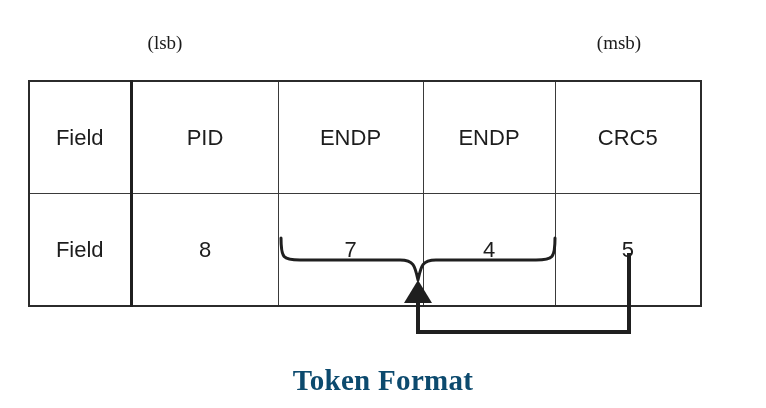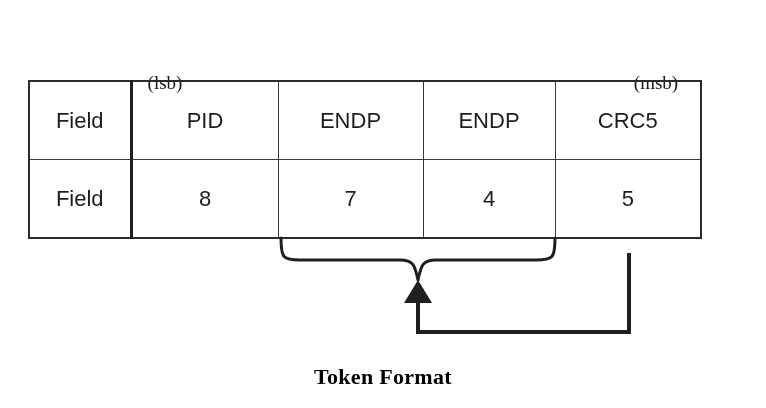--- a/index.html
+++ b/index.html
@@ -22,45 +22,44 @@
   }
 
   
   .end-label {
     position: absolute;
     font-family: "Liberation Serif", serif;
     font-size: 19px;
     color: #1b1b1b;
     white-space: nowrap;
     text-align: center;
-    margin-top: 40px;
   }
   #lsb-label { left: 100px; top: 32px; width: 130px; }
-  #msb-label { left: 591px; top: 32px; width: 130px; }
+  #msb-label { left: 554px; top: 32px; width: 130px; }
 
   
   #packet-table {
     position: absolute;
     left: 28px;
     top: 80px;
     width: 672px;
     height: 158px;
     border-collapse: collapse;
     table-layout: fixed;
     border: 2px solid #2b2b2b;
   }
   #packet-table td {
     border: 1px solid #3a3a3a;
     text-align: center;
     vertical-align: middle;
     font-family: "Liberation Sans", sans-serif;
     font-size: 22px;
     color: #1d1d1d;
     height: 77px;
-    padding: 0;
+    padding: 17px;
   }
   
   #packet-table td.label-col {
     border-right: 3px solid #1f1f1f;
   }
   
   col.c-label { width: 102px; }
   col.c-pid   { width: 147px; }
   col.c-addr  { width: 145px; }
   col.c-endp  { width: 132px; }
@@ -78,23 +77,23 @@
 
   
   #caption {
     position: absolute;
     left: 0;
     top: 364px;
     width: 766px;
     text-align: center;
     font-family: "Liberation Serif", serif;
     font-weight: bold;
-    font-size: 22px;
+    font-size: 29px;
     letter-spacing: 0.3px;
-    color: #000000;
+    color: #0c4a6e;
   }
 </style>
 </head>
 <body>
 
 <div id="figure">
 
   <div class="end-label" id="lsb-label">(lsb)</div>
   <div class="end-label" id="msb-label">(msb)</div>
 

